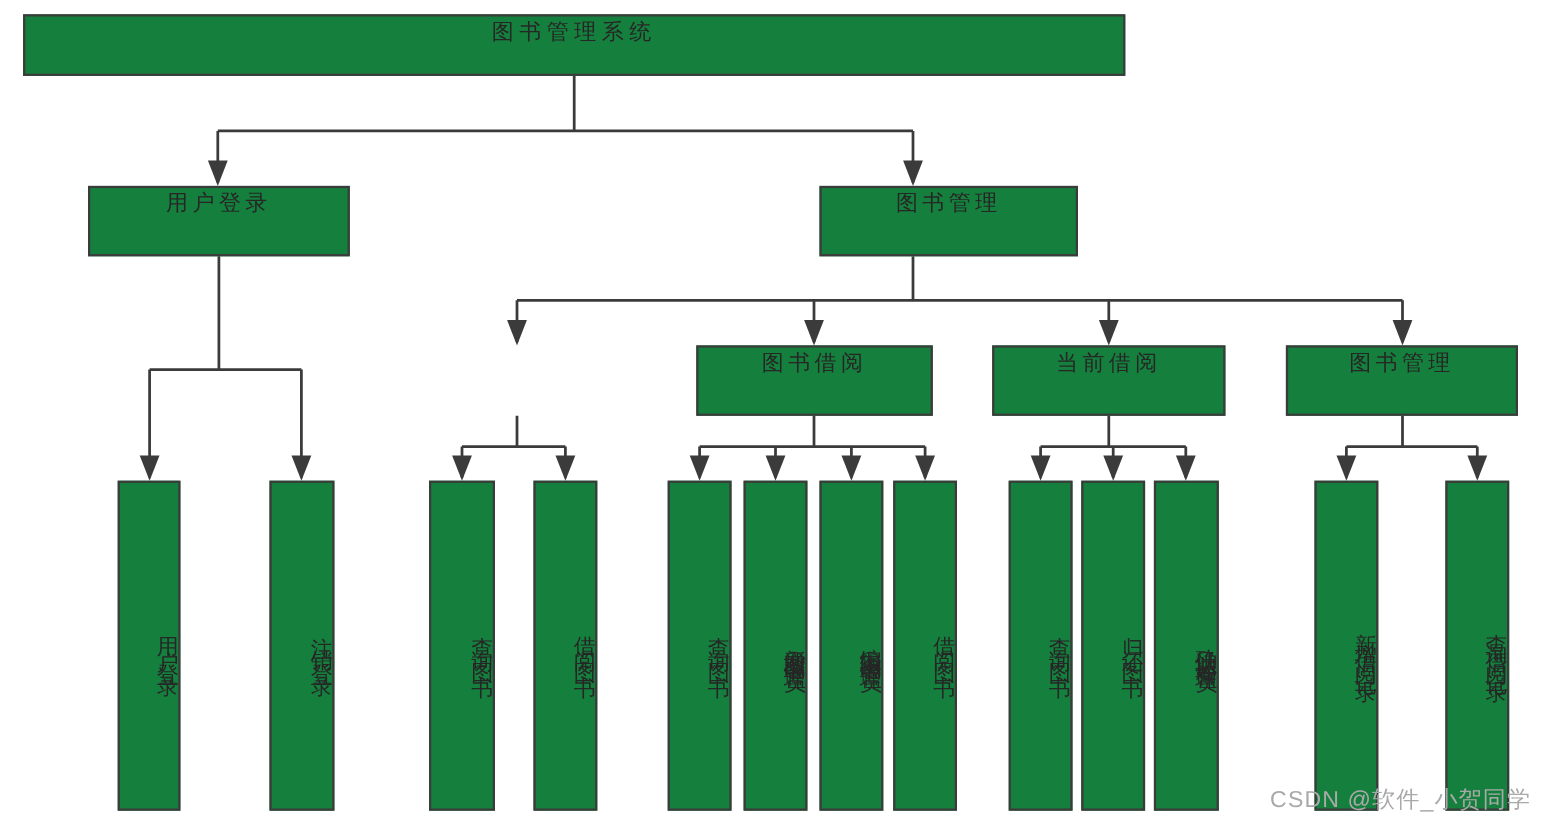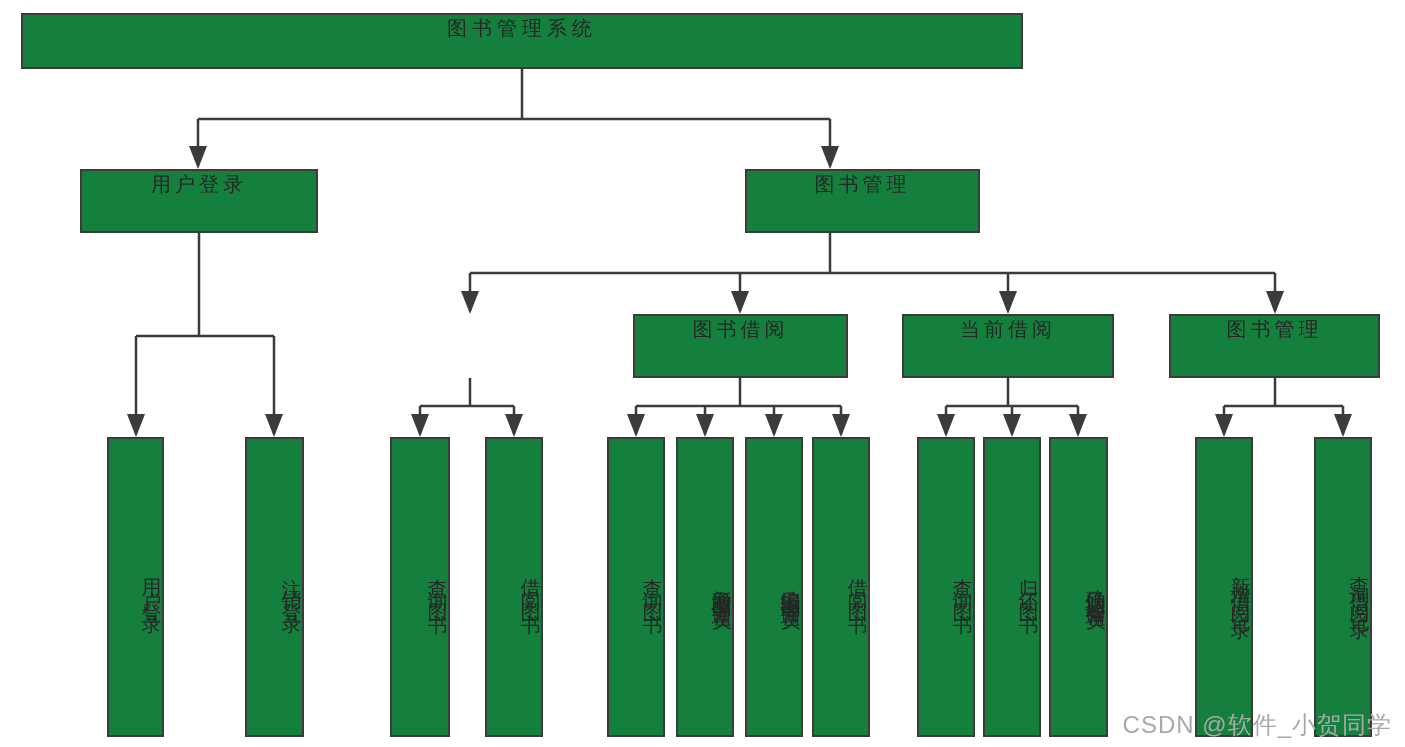--- a/index.html
+++ b/index.html
@@ -46,21 +46,21 @@
   .lf7  { left:745px;  width:58px; }
   .lf8  { left:812px;  width:58px; }
   .lf9  { left:917px;  width:58px; }
   .lf10 { left:983px;  width:58px; }
   .lf11 { left:1049px; width:59px; }
   .lf12 { left:1195px; width:58px; }
   .lf13 { left:1314px; width:58px; }
 
   .watermark {
     position:absolute; right:13px; bottom:6px; z-index:3;
-    color:#a9a9a9; font-size:24px; letter-spacing:1px; white-space:nowrap;
+    color:#a9a9a9; font-size:21px; letter-spacing:1px; white-space:nowrap;
   }
 </style>
 </head>
 <body>
 
 <div class="canvas">
 
   <svg id="connector-layer" viewBox="0 0 1405 747" xmlns="http://www.w3.org/2000/svg">
     <path d="M522,69 V119 M198,119 H830 M198,119 V166 M830,119 V166"></path>
     <path d="M199,233 V336 M136,336 H274 M136,336 V434 M274,336 V434"></path>

